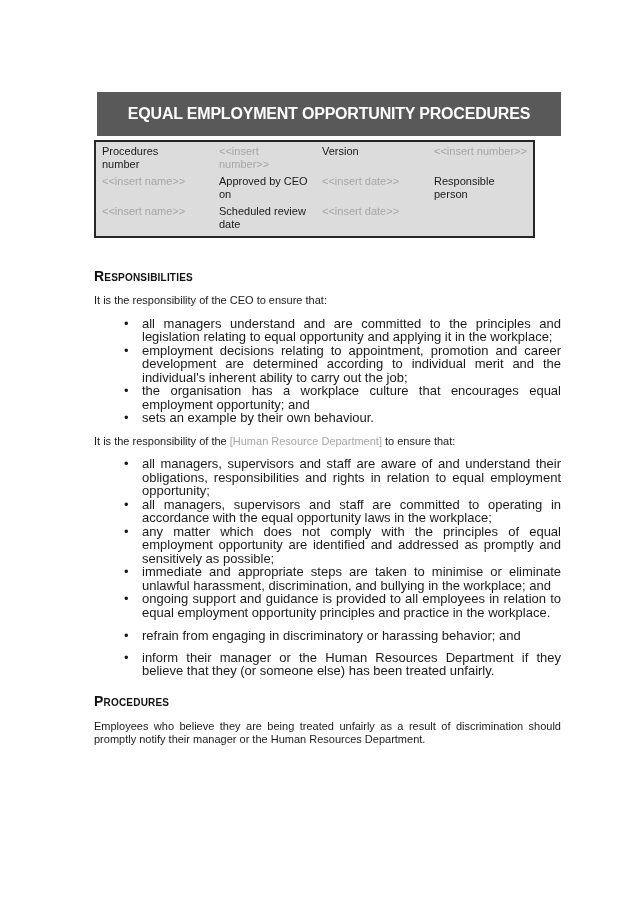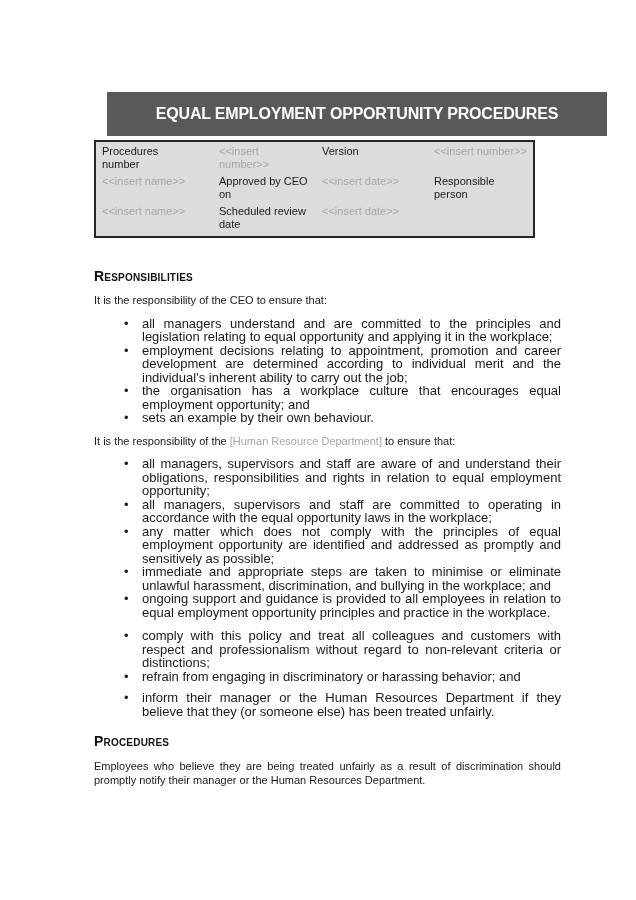--- a/index.html
+++ b/index.html
@@ -12,22 +12,22 @@
     color: #1a1a1a;
     overflow: hidden;
   }
   .content {
     position: absolute;
     left: 94px;
     top: 92px;
     width: 467px;
   }
   .title-banner {
-    margin-left: 13px;
-    width: 500px;
+    margin-left: 3px;
+    width: 464px;
     height: 44px;
     background: #595959;
     color: #ffffff;
     display: flex;
     align-items: center;
     justify-content: center;
     font-size: 16px;
     font-weight: bold;
     letter-spacing: -0.2px;
     box-sizing: border-box;
@@ -130,21 +130,20 @@
     <ul class="bullets">
       <li>all managers, supervisors and staff are aware of and understand their obligations, responsibilities and rights in relation to equal employment opportunity;</li>
       <li>all managers, supervisors and staff are committed to operating in accordance with the equal opportunity laws in the workplace;</li>
       <li>any matter which does not comply with the principles of equal employment opportunity are identified and addressed as promptly and sensitively as possible;</li>
       <li>immediate and appropriate steps are taken to minimise or eliminate unlawful harassment, discrimination, and bullying in the workplace; and</li>
       <li>ongoing support and guidance is provided to all employees in relation to equal employment opportunity principles and practice in the workplace.</li>
     </ul>
 
 
     <ul class="bullets">
-      <li>comply with this policy and treat all colleagues and customers with respect and professionalism without regard to non-relevant criteria or distinctions;</li>
       <li>refrain from engaging in discriminatory or harassing behavior; and</li>
       <li class="spaced">inform their manager or the Human Resources Department if they believe that they (or someone else) has been treated unfairly.</li>
     </ul>
 
     <h2 class="sec-heading proc">Procedures</h2>
 
     <p class="body-par">Employees who believe they are being treated unfairly as a result of discrimination should promptly notify their manager or the Human Resources Department.</p>
 
   </div>
 </div>

